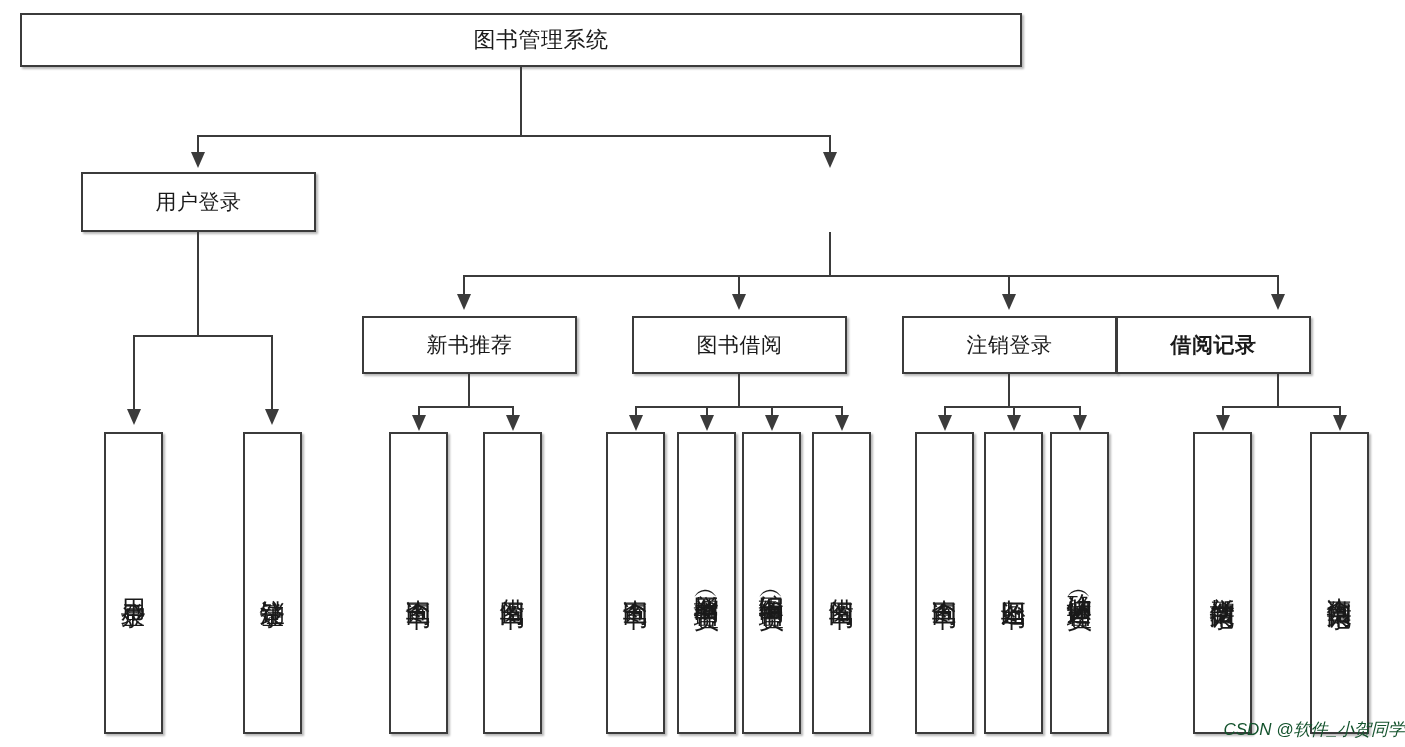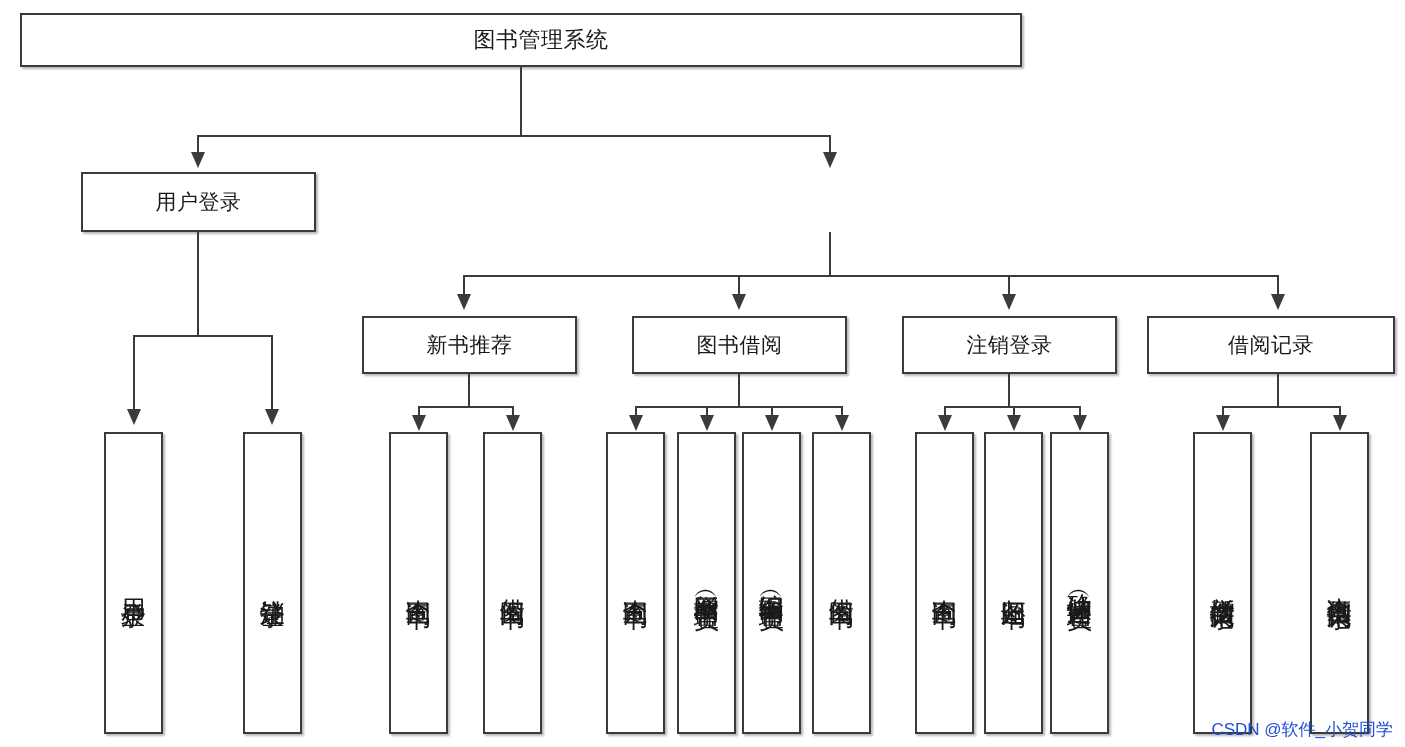--- a/index.html
+++ b/index.html
@@ -63,26 +63,27 @@
   .arrow {
     position: absolute;
     width: 0;
     height: 0;
     border-left: 7px solid transparent;
     border-right: 7px solid transparent;
     border-top: 16px solid #3b3b3b;
   }
   .watermark {
     position: absolute;
-    right: 12px;
+    right: 0;
     bottom: 6px;
     font-size: 17px;
-    color: #1d4ed8;
+    color: #14532d;
     white-space: nowrap;
     user-select: none;
+    font-style: italic;
   }
 </style>
 </head>
 <body>
 
 <div id="canvas">
 
   <div class="node root horiz" style="left:20px; top:13px; width:1002px; height:54px;padding-left:40px;">
     <span class="lbl">图书管理系统</span>
   </div>
@@ -120,21 +121,21 @@
 
   <div class="node horiz" style="left:632px; top:316px; width:215px; height:58px;">
     <span class="lbl">图书借阅</span>
   </div>
   <div class="node horiz" style="left:362px; top:316px; width:215px; height:58px;">
     <span class="lbl">新书推荐</span>
   </div>
   <div class="node horiz" style="left:902px; top:316px; width:215px; height:58px;">
     <span class="lbl">注销登录</span>
   </div>
-  <div class="node horiz" style="left:1147px; top:316px; width:248px; height:58px;">
+  <div class="node horiz" style="left:1116px; top:316px; width:195px; height:58px;font-weight:bold;">
     <span class="lbl">借阅记录</span>
   </div>
 
   <div class="edge v" style="left:468px; top:374px; height:33px;"></div>
   <div class="edge h" style="left:418px; top:406px; width:95px;"></div>
   <div class="edge v" style="left:418px; top:406px; height:12px;"></div>
   <div class="arrow" style="left:412px; top:415px;"></div>
   <div class="edge v" style="left:512px; top:406px; height:12px;"></div>
   <div class="arrow" style="left:506px; top:415px;"></div>
 

